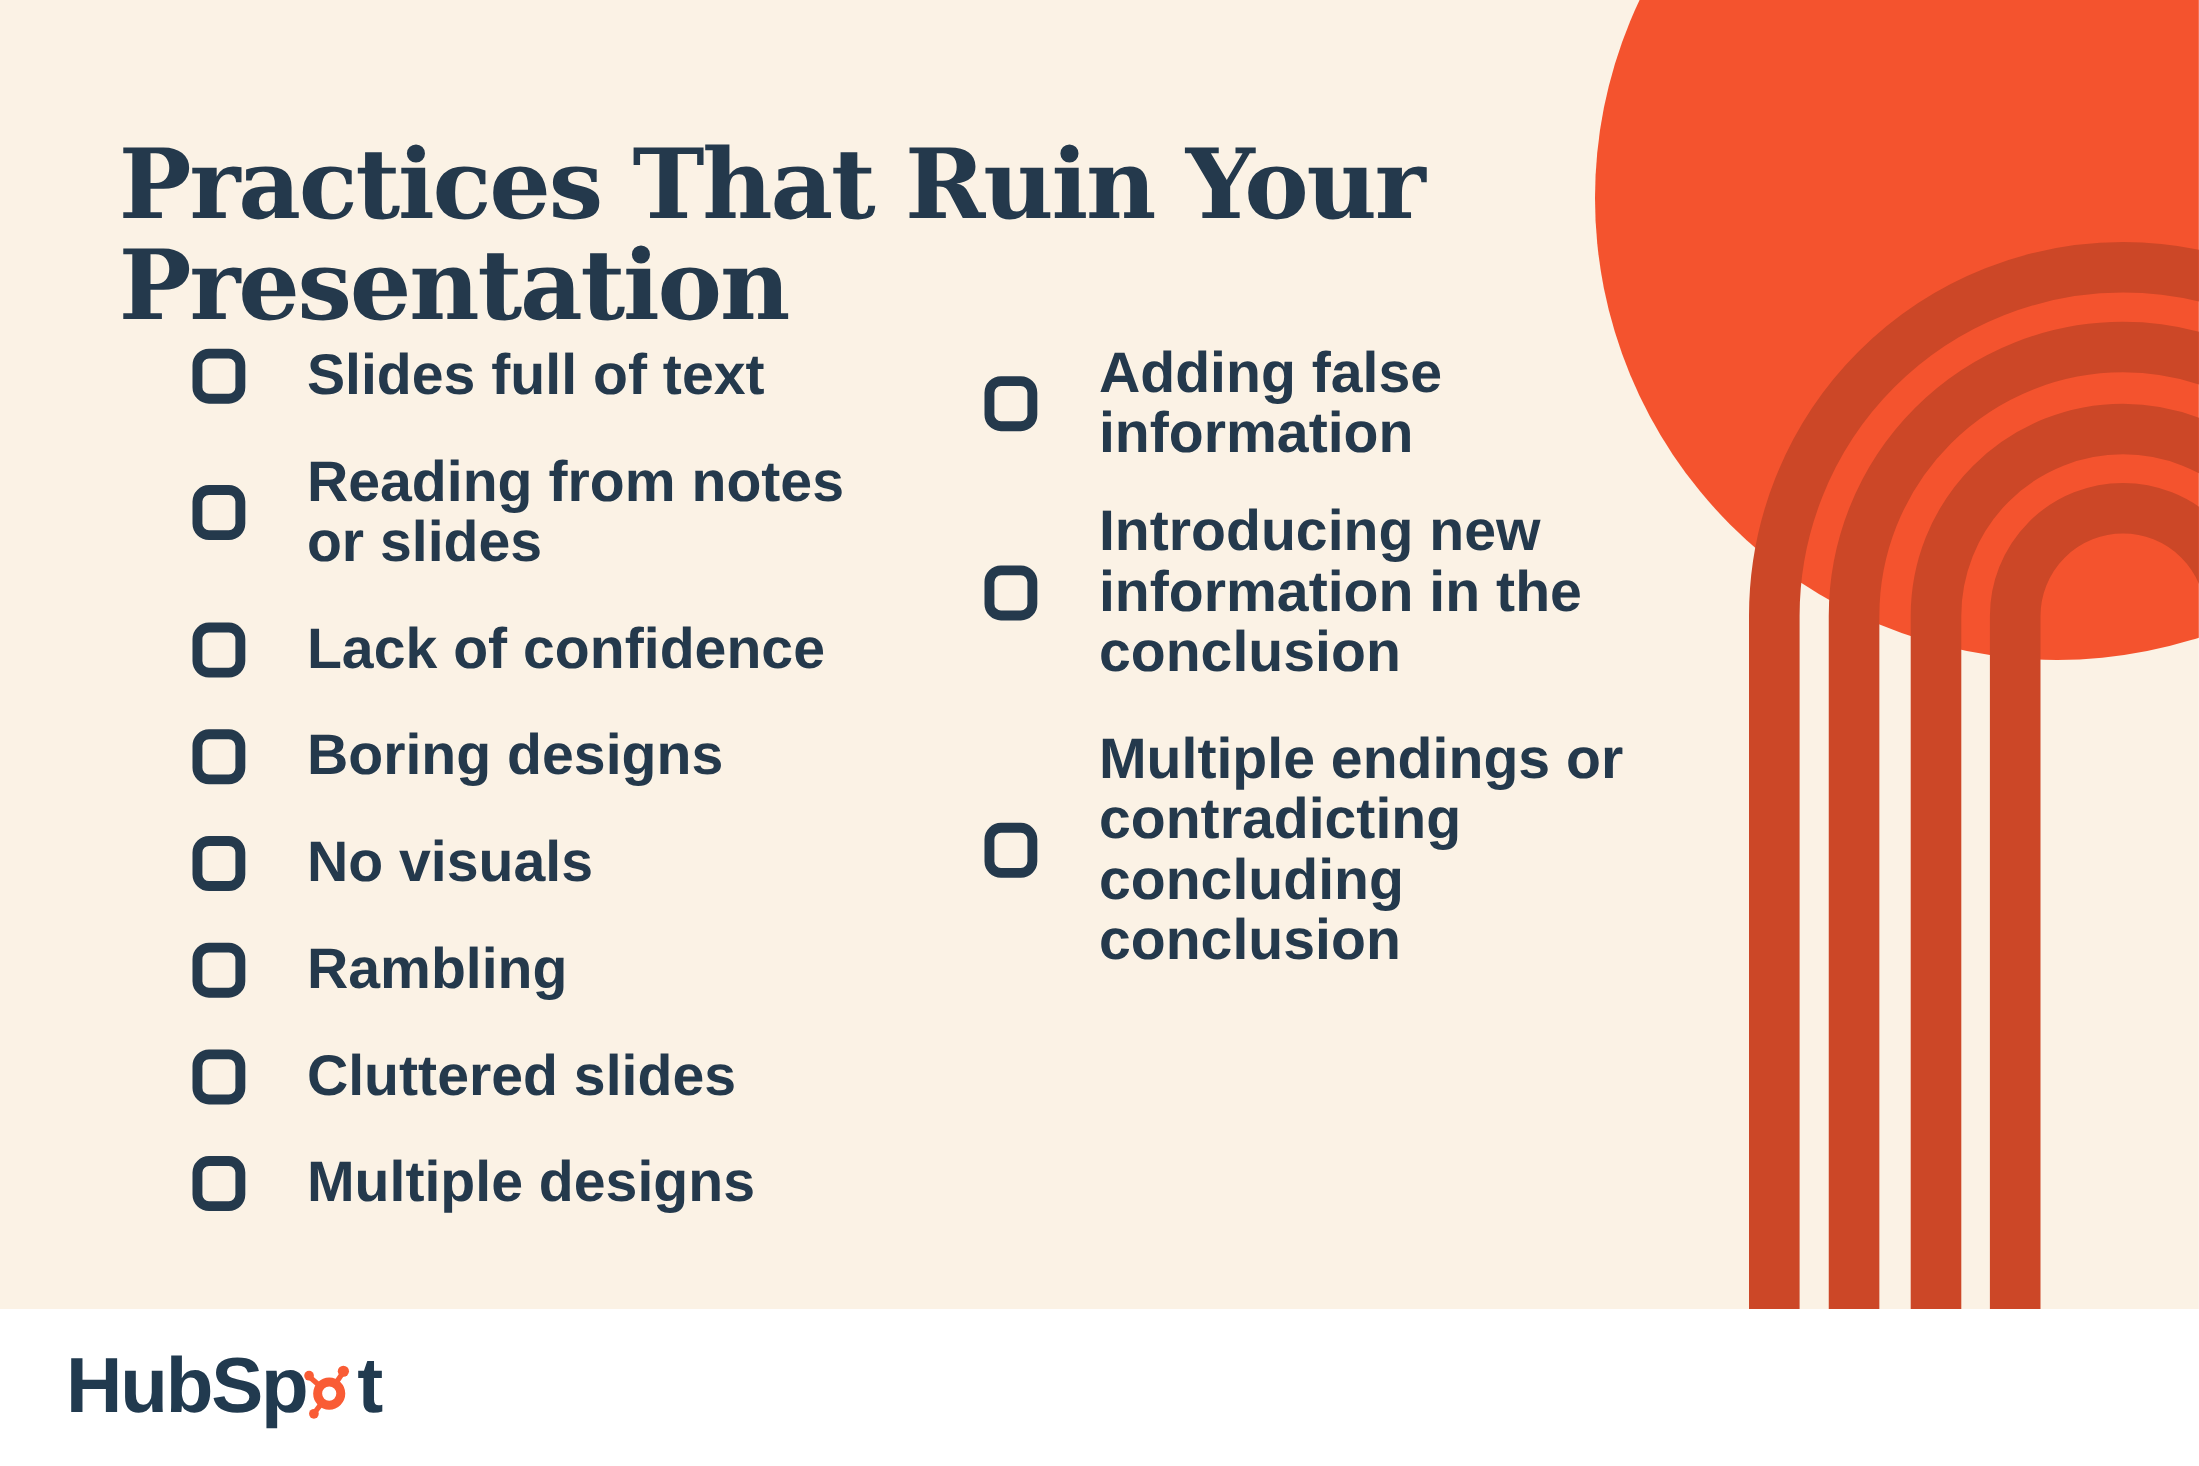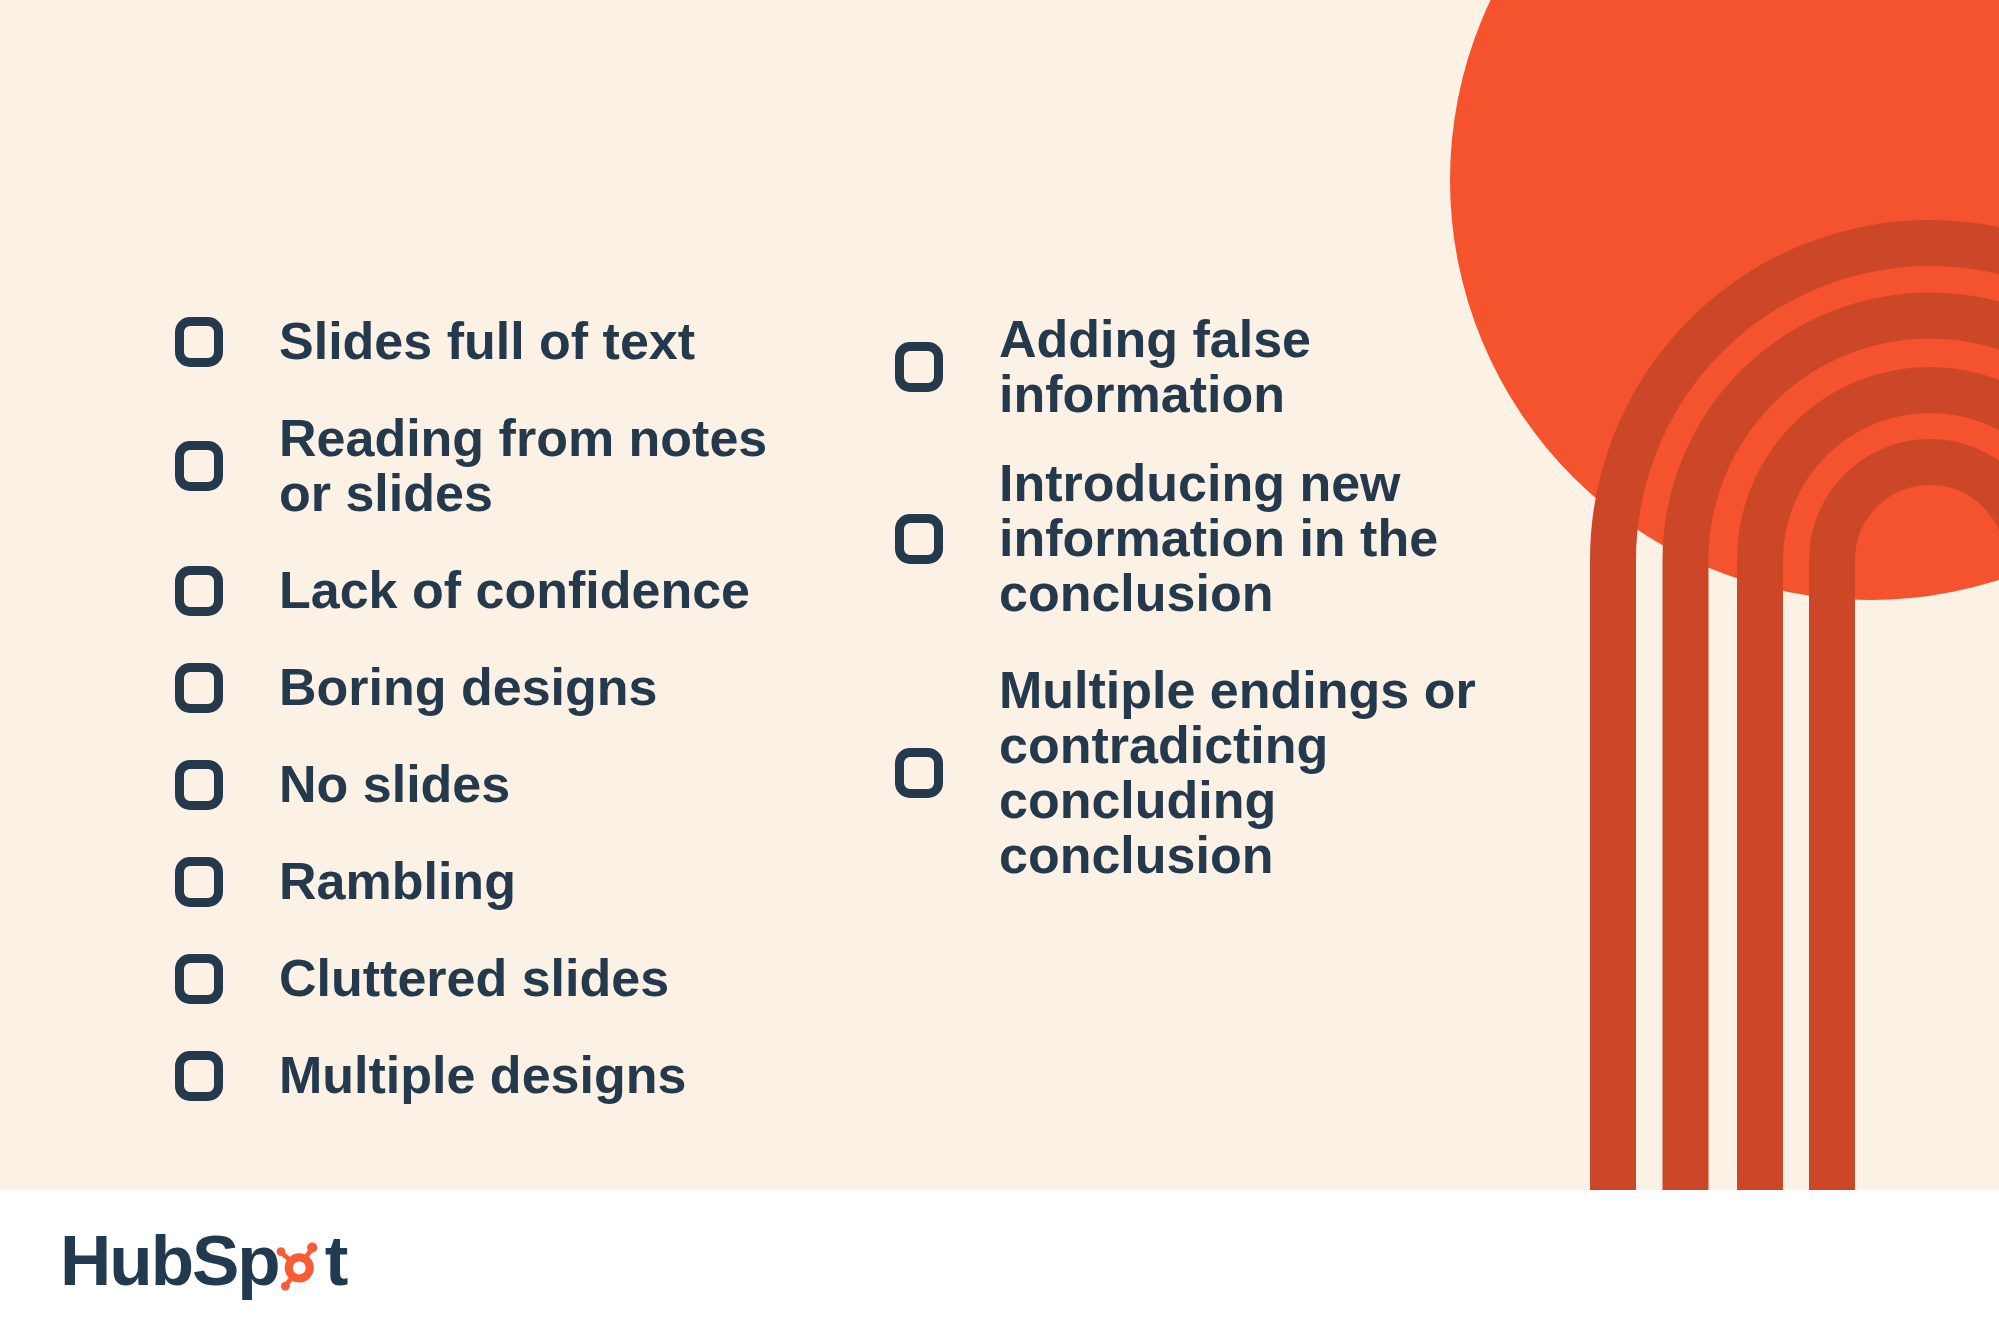--- a/index.html
+++ b/index.html
@@ -59,20 +59,22 @@
   <svg class="deco-svg" width="1999" height="1190" viewBox="0 0 1999 1190">
     <circle cx="1870" cy="180" r="420" style="fill:var(--sun)"></circle>
     <g fill="none" style="stroke:var(--arc)" stroke-width="46">
       <path d="M 1613 1190 L 1613 560 A 317 317 0 0 1 2247 560 L 2247 1190"></path>
       <path d="M 1685.5 1190 L 1685.5 560 A 244.5 244.5 0 0 1 2174.5 560 L 2174.5 1190"></path>
       <path d="M 1760 1190 L 1760 560 A 170 170 0 0 1 2100 560 L 2100 1190"></path>
       <path d="M 1832 1190 L 1832 560 A 98 98 0 0 1 2028 560 L 2028 1190"></path>
     </g>
   </svg>
 
+  <h1 class="page-title">Practices That Ruin Your
+Presentation</h1>
 
   <div class="col col-left">
     <div class="check-item">
       <span class="cb"></span>
       <div class="item-label">Slides full of text</div>
     </div>
     <div class="check-item">
       <span class="cb"></span>
       <div class="item-label">Reading from notes
 or slides</div>
@@ -80,21 +82,21 @@
     <div class="check-item">
       <span class="cb"></span>
       <div class="item-label">Lack of confidence</div>
     </div>
     <div class="check-item">
       <span class="cb"></span>
       <div class="item-label">Boring designs</div>
     </div>
     <div class="check-item">
       <span class="cb"></span>
-      <div class="item-label">No slides</div>
+      <div class="item-label">No visuals</div>
     </div>
     <div class="check-item">
       <span class="cb"></span>
       <div class="item-label">Rambling</div>
     </div>
     <div class="check-item">
       <span class="cb"></span>
       <div class="item-label">Cluttered slides</div>
     </div>
     <div class="check-item">

